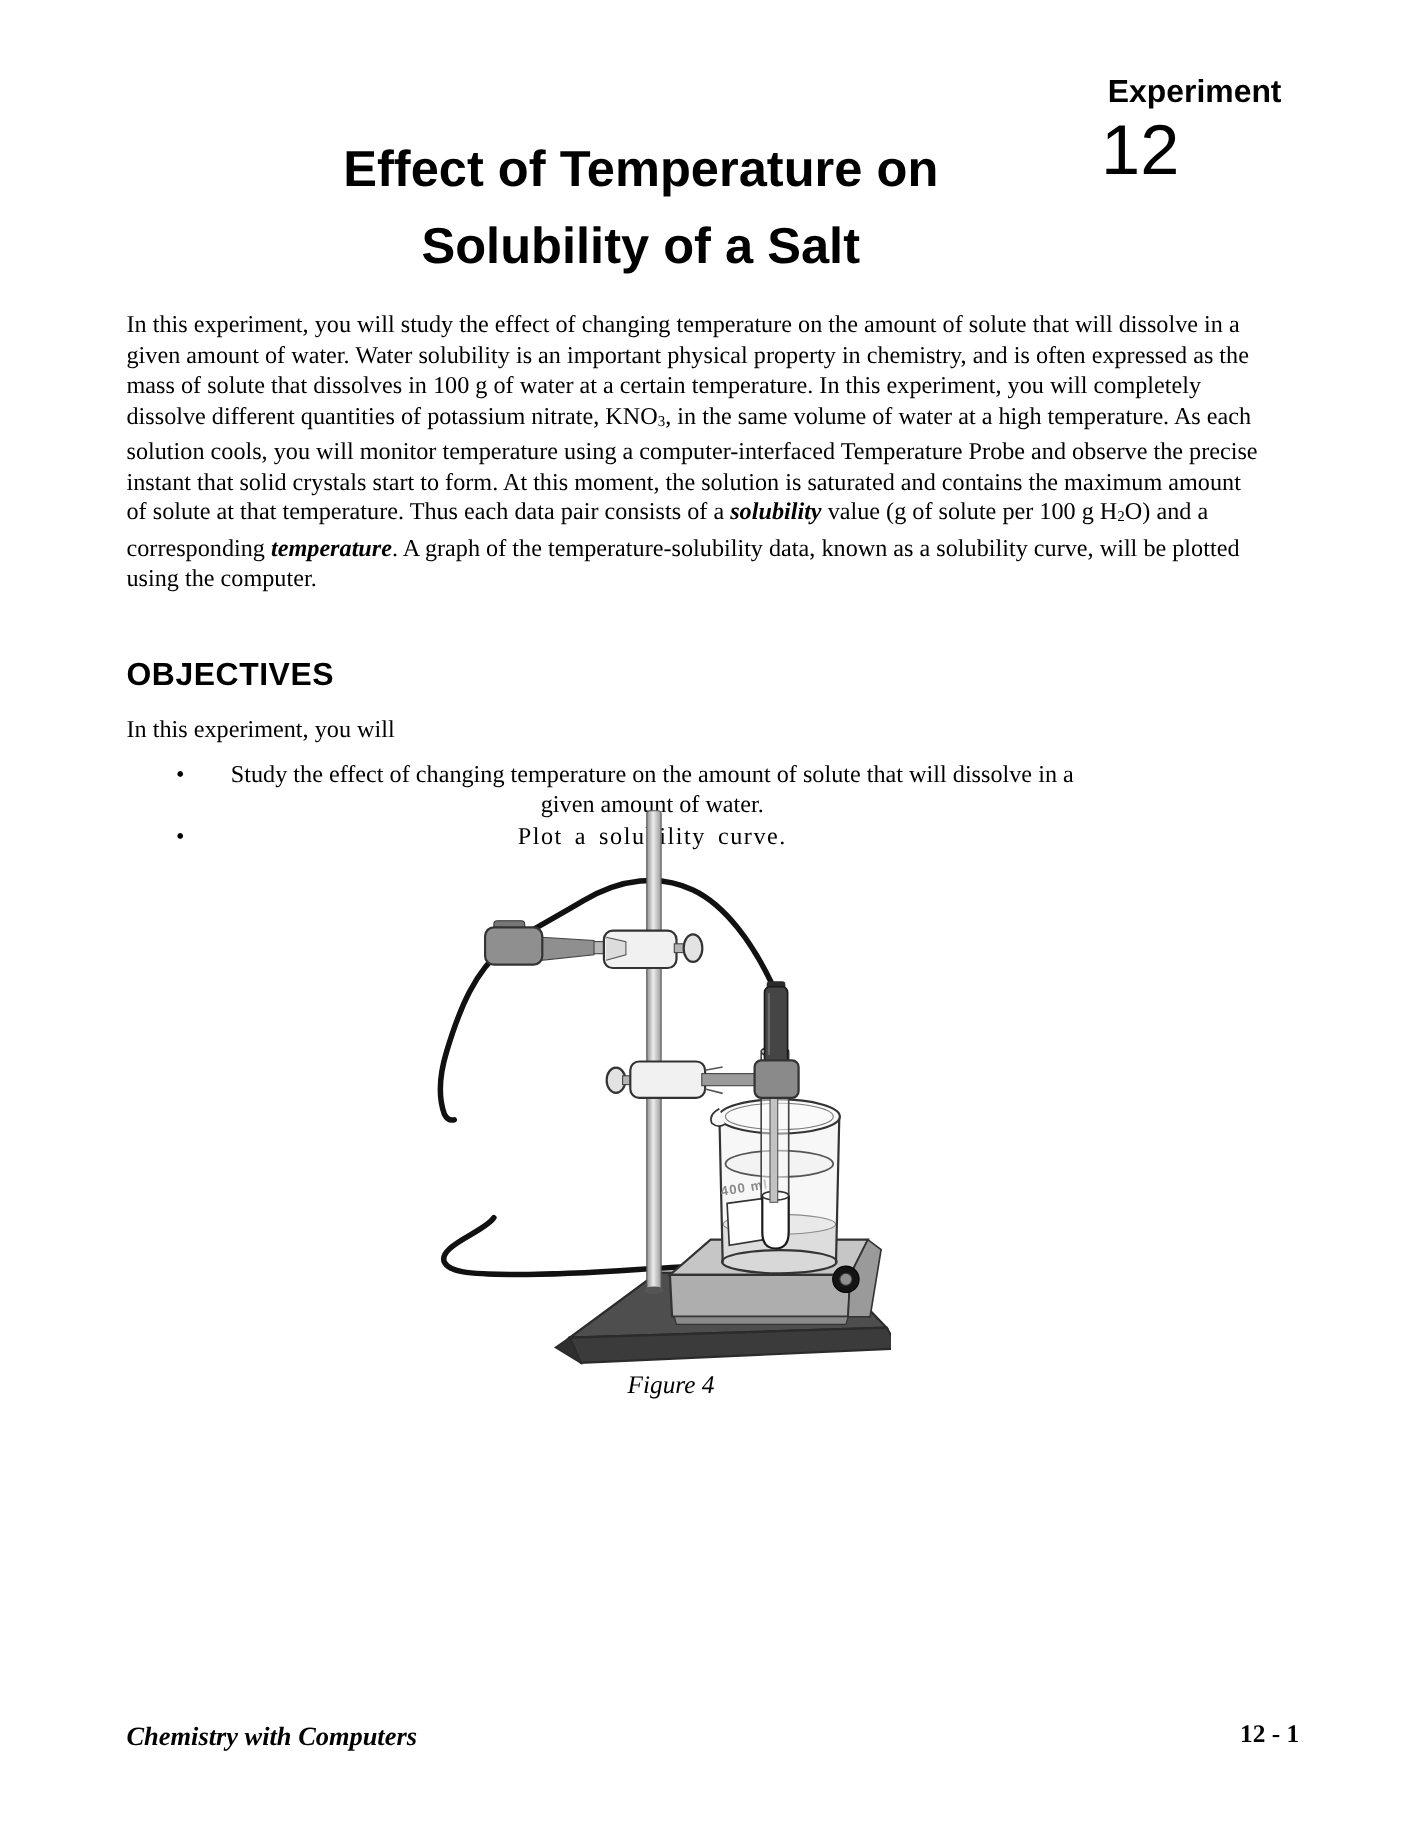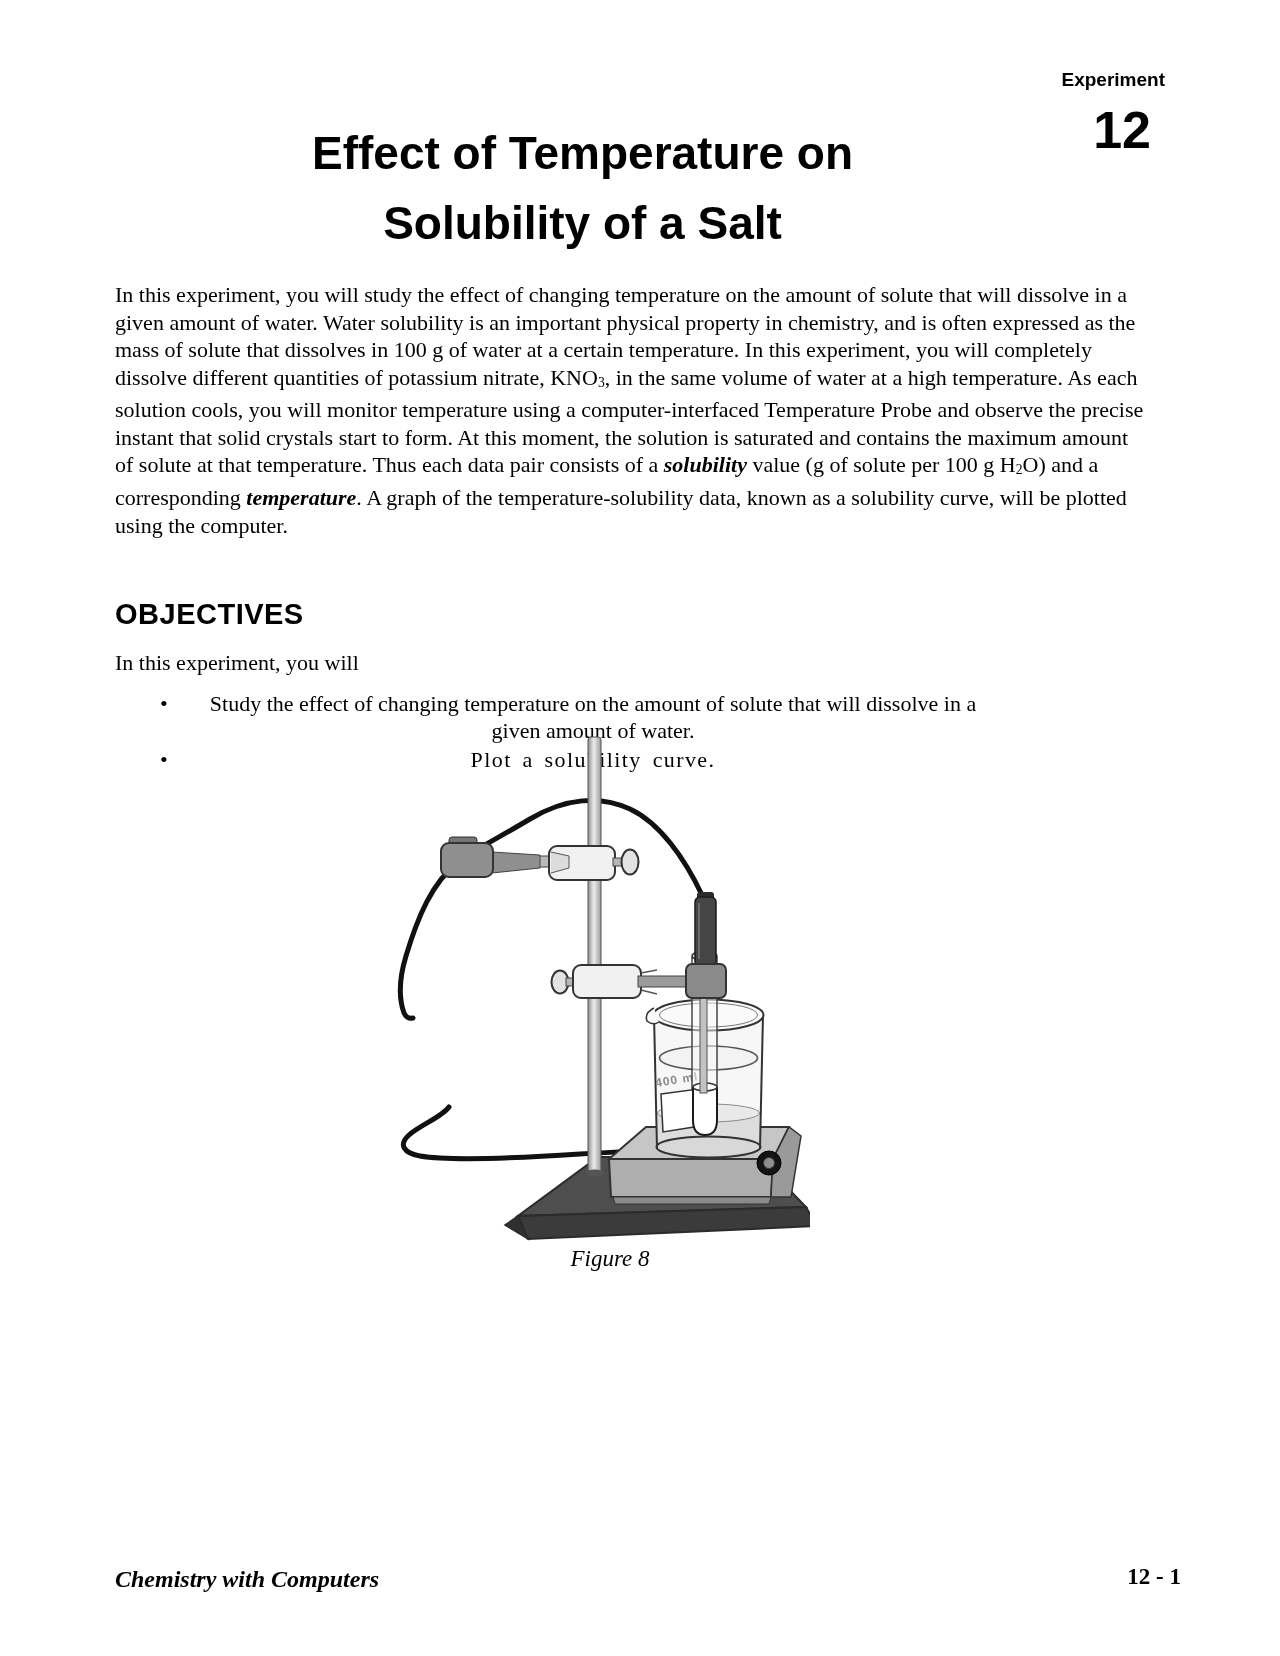--- a/index.html
+++ b/index.html
@@ -1,20 +1,20 @@
 <!DOCTYPE html>
 <html><head>
 <meta charset="utf-8">
 <style>
   html,body{margin:0;padding:0;background:#ffffff;}
   body{width:1280px;height:1656px;position:relative;font-family:"Liberation Serif", serif;color:#000;}
   .abs{position:absolute;}
   .sans{font-family:"Liberation Sans", sans-serif;}
-  .experiment-label{top:70px;right:115px;font-size:19px;font-weight:bold;line-height:1;}
-  .experiment-number{top:104px;left:1001px;width:150px;text-align:right;font-size:52px;font-weight:bold;line-height:1;}
+  .experiment-label{top:70px;right:115px;font-size:29px;font-weight:bold;line-height:1;}
+  .experiment-number{top:104px;left:1001px;width:150px;text-align:left;font-size:64px;font-weight:normal;line-height:1;}
   .doc-title{top:118px;left:115px;width:935px;text-align:center;font-size:46px;font-weight:bold;line-height:70px;letter-spacing:0px;}
   .intro-par{top:281px;left:115px;width:1035px;font-size:22px;line-height:27.6px;text-align:left;}
   .it{font-style:italic;font-weight:bold;}
   .subsc{font-size:0.62em;vertical-align:-0.14em;}
   .objectives-h{top:598px;left:115px;font-size:29px;font-weight:bold;letter-spacing:0.5px;}
   .objectives-intro{top:650px;left:115px;font-size:22px;}
   .bullet-list{top:690px;left:115px;width:900px;font-size:22px;line-height:27px;}
   .bullet-item{display:flex;margin:0 0 2px 0;}
   .bullet-dot{width:23px;padding-left:45px;flex:none;}
   .bullet-text{width:820px;text-align:center;}
@@ -129,16 +129,16 @@
   <g>
     <rect x="697" y="891" width="17" height="9" rx="3" fill="#2b2b2b"></rect>
     <rect x="695" y="896" width="21" height="70" rx="5" fill="#454545" stroke="#1a1a1a" stroke-width="1.5"></rect>
     <line x1="699" y1="902" x2="699" y2="958" stroke="#6b6b6b" stroke-width="2"></line>
   </g>
 
   <rect x="686" y="963" width="40" height="34" rx="6" fill="#8a8a8a" stroke="#333" stroke-width="2"></rect>
 </svg>
 </div>
 
-<div class="abs figure-caption">Figure 8</div>
+<div class="abs figure-caption">Figure 4</div>
 
 <div class="abs footer-left">Chemistry with Computers</div>
 <div class="abs footer-right">12 - 1</div>
 
 </body></html>

